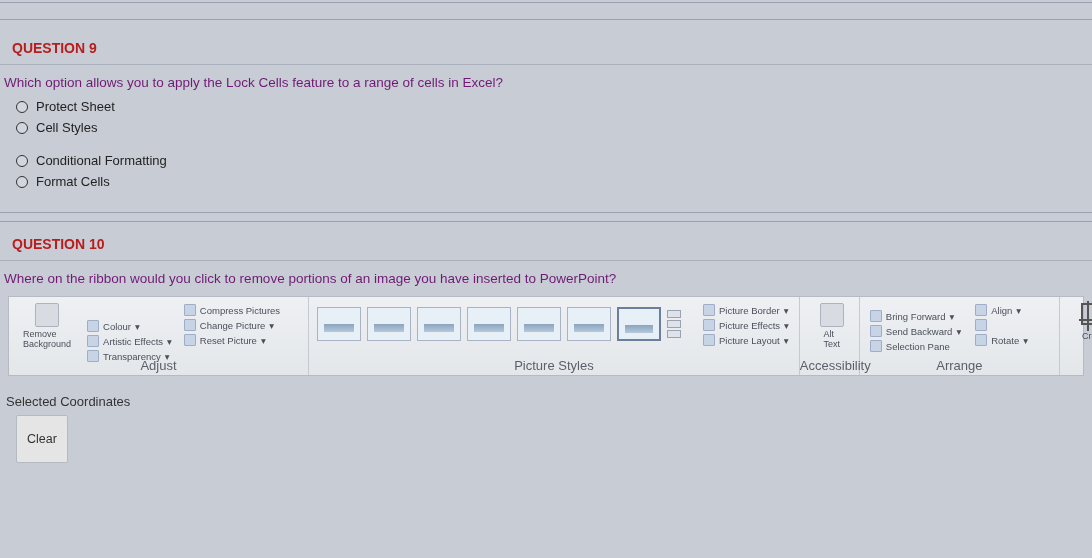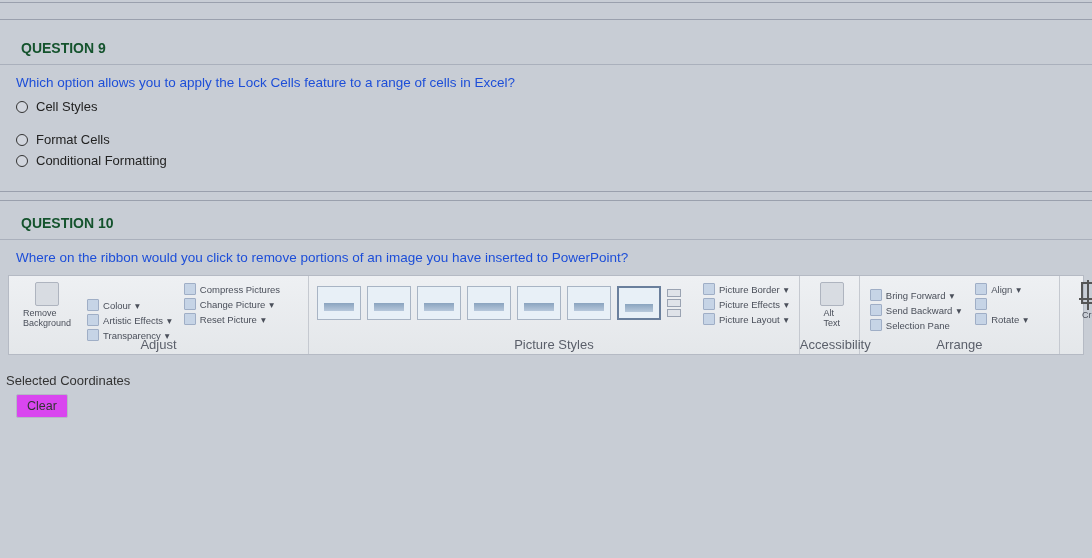--- a/index.html
+++ b/index.html
@@ -21,31 +21,31 @@
       height: 1px;
       background: #9aa0ad;
       margin: 8px 0 6px 0;
     }
     .question-block {
       padding: 0;
     }
     .q-title {
       font-weight: bold;
       font-size: 14px;
-      padding: 14px 0 8px 21px;
-      color: #14532d;
+      padding: 14px 0 8px 12px;
+      color: #b91c1c;
     }
     .q-body {
       border-top: 1px solid #aab0bc;
       padding: 10px 0 10px 0;
     }
     .q-prompt {
       font-size: 13.5px;
-      color: #1d4ed8;
-      padding: 0 0 6px 16px;
+      color: #701a75;
+      padding: 0 0 6px 4px;
     }
     .option-row {
       display: flex;
       align-items: center;
       padding: 3px 0 3px 16px;
       font-size: 13px;
       color: #222;
     }
     .radio {
       width: 12px;
@@ -199,50 +199,54 @@
     }
 
     .footer {
       padding: 8px 0 0 6px;
       font-size: 13px;
       color: #333;
     }
     .clear-btn {
       display: inline-block;
       margin: 6px 0 0 10px;
-      padding: 4px 10px;
+      padding: 16px 10px;
       font-size: 12.5px;
       color: #333;
-      background: #d946ef;
+      background: #e5e5e5;
       border: 1px solid #b4b9c4;
       border-radius: 2px;
     }
   </style>
 </head>
 <body>
 
 <div class="hr-line" style="margin-top:2px"></div>
 <div class="hr-line" style="margin-top:16px"></div>
 
 <div class="question-block">
   <div class="q-title">QUESTION 9</div>
   <div class="q-body">
     <div class="q-prompt">Which option allows you to apply the Lock Cells feature to a range of cells in Excel?</div>
     <div class="option-row">
       <span class="radio"></span>
+      <span>Protect Sheet</span>
+    </div>
+    <div class="option-row">
+      <span class="radio"></span>
       <span>Cell Styles</span>
     </div>
     <div class="option-gap"></div>
     <div class="option-row">
       <span class="radio"></span>
-      <span>Format Cells</span>
+      <span>Conditional Formatting</span>
     </div>
     <div class="option-row">
       <span class="radio"></span>
-      <span>Conditional Formatting</span>
+      <span>Format Cells</span>
     </div>
   </div>
 </div>
 
 <div class="sep"></div>
 <div class="sep2" style="margin-top:8px"></div>
 
 <div class="question-block">
   <div class="q-title">QUESTION 10</div>
   <div class="q-body">

